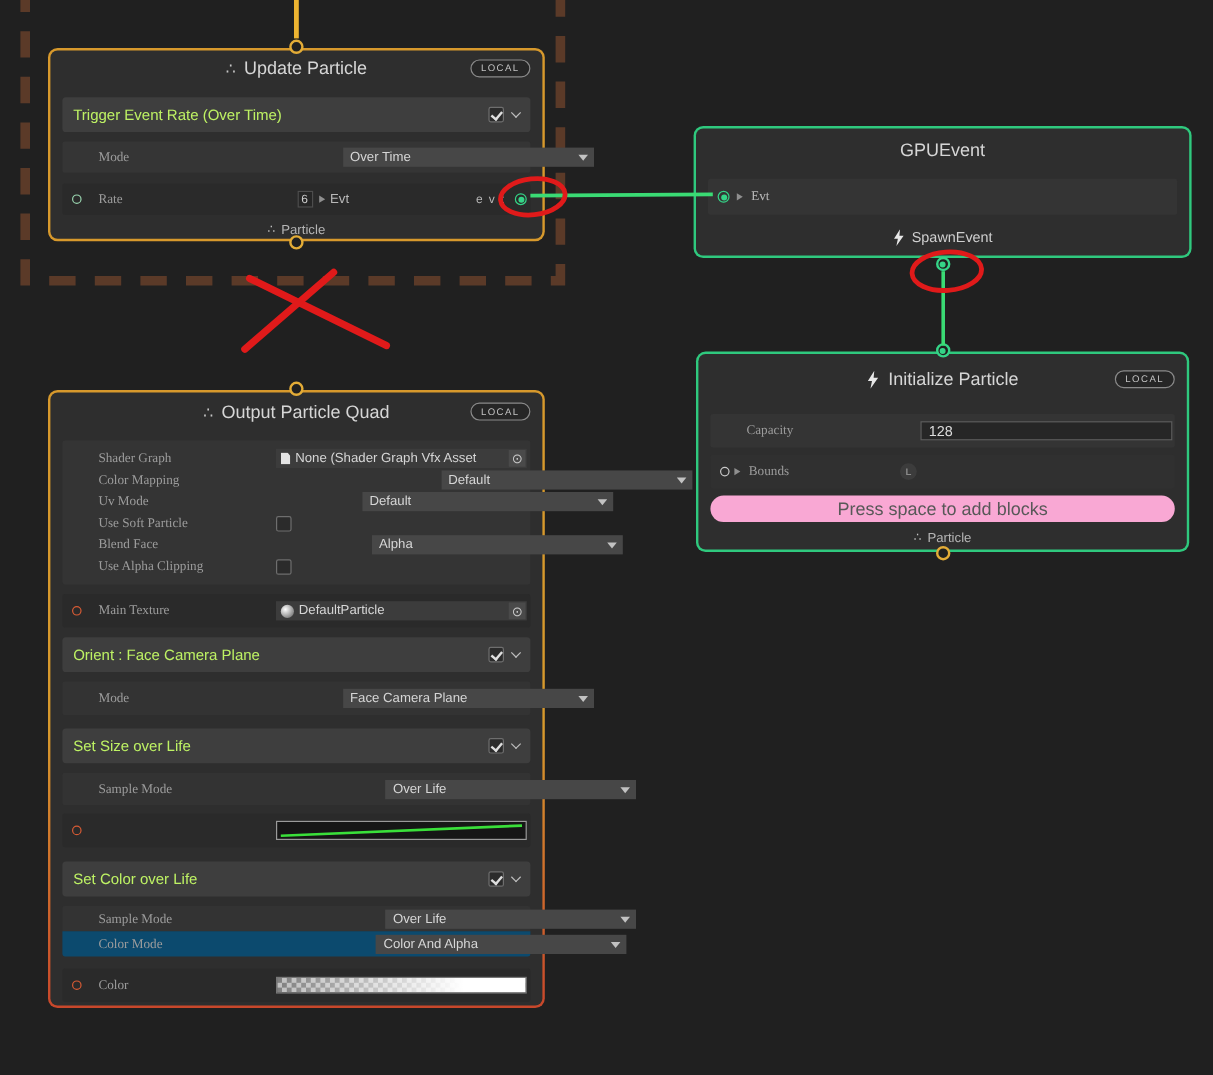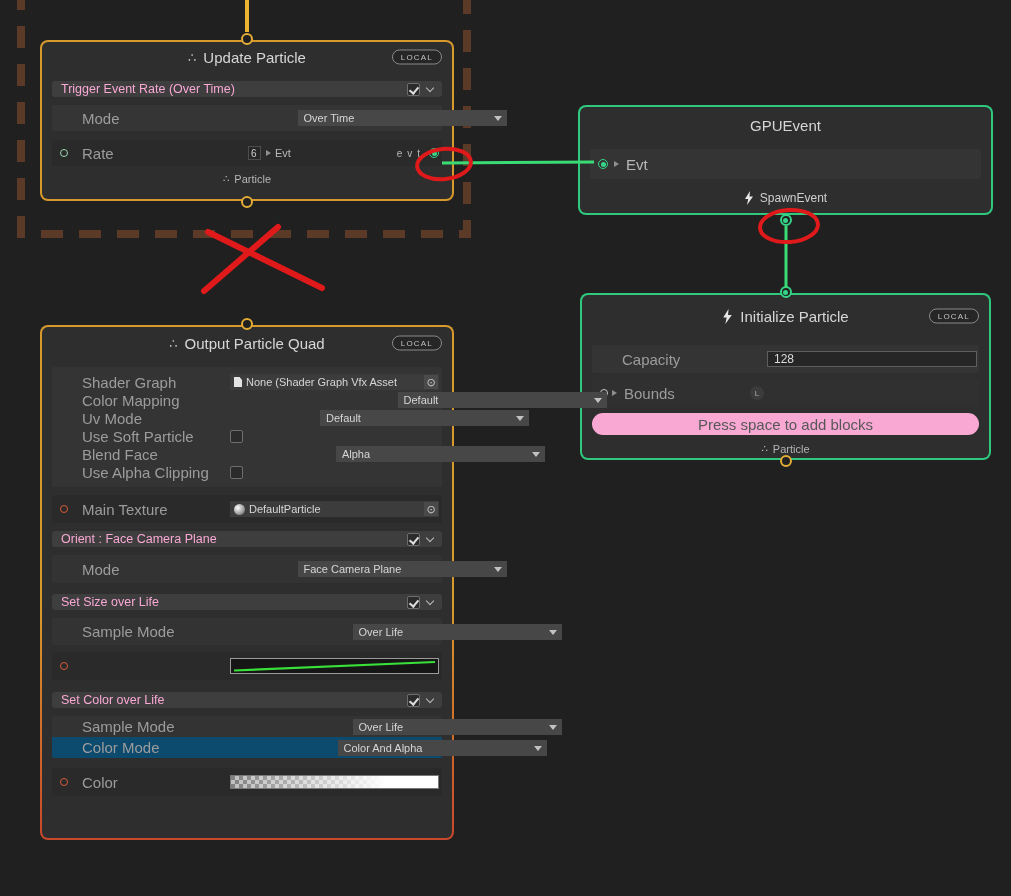--- a/index.html
+++ b/index.html
@@ -22,32 +22,32 @@
   .ctx-title { display:flex; align-items:center; justify-content:center; gap:7px;
                color:#D6D6D6; font-size:15px; position:relative; }
   .p-icon { color:#C6C6C6; font-size:13px; line-height:1; }
   .badge { position:absolute; right:10px; top:50%; transform:translateY(-50%);
            border:1px solid #8A8A8A; color:#C2C2C2; background:#262626; border-radius:9px;
            font-size:8px; letter-spacing:1.2px; padding:2px 8px; }
 
   .row { margin:0 10px; background:#353535; display:flex; align-items:center;
          position:relative; border-radius:2px; }
   .row.dark { background:#2A2A2A; }
-  .label { color:#9C9C9C; font-size:15px; margin-left:30px; white-space:nowrap; }
+  .label { color:#9C9C9C; font-size:11px; margin-left:30px; white-space:nowrap;font-family:Liberation Serif, serif; }
   .ctl { position:absolute; left:178px; width:209px; }
 
   .dropdown { height:16px; background:#474747; color:#D6D6D6; font-size:11px;
               display:flex; align-items:center; padding:0 16px 0 6px; position:relative;
               white-space:nowrap; overflow:hidden; }
   .dropdown::after { content:''; position:absolute; right:5px; top:6px;
                      border-left:4px solid transparent; border-right:4px solid transparent;
                      border-top:5px solid #C2C2C2; }
 
-  .block-header { margin:0 10px; background:#3E3E3E; height:16px; border-radius:3px;
-                  display:flex; align-items:center; color:#f9a8d4; font-size:12.5px;
+  .block-header { margin:0 10px; background:#3E3E3E; height:29px; border-radius:3px;
+                  display:flex; align-items:center; color:#bef264; font-size:12.5px;
                   padding:0 9px; position:relative; }
   .hdr-ctls { position:absolute; right:9px; display:flex; gap:7px; align-items:center; }
 
   .checkbox { width:13px; height:13px; background:#2B2B2B; border:1px solid #6E6E6E;
               border-radius:2px; position:relative; display:inline-block; }
   .checkbox.checked::after { content:''; position:absolute; left:3px; top:1px; width:4px;
               height:7px; border-right:2px solid #DEDEDE; border-bottom:2px solid #DEDEDE;
               transform:rotate(40deg); }
   .chevron { width:6px; height:6px; border-right:1.7px solid #BDBDBD;
              border-bottom:1.7px solid #BDBDBD; transform:rotate(45deg); margin-top:-3px; }

